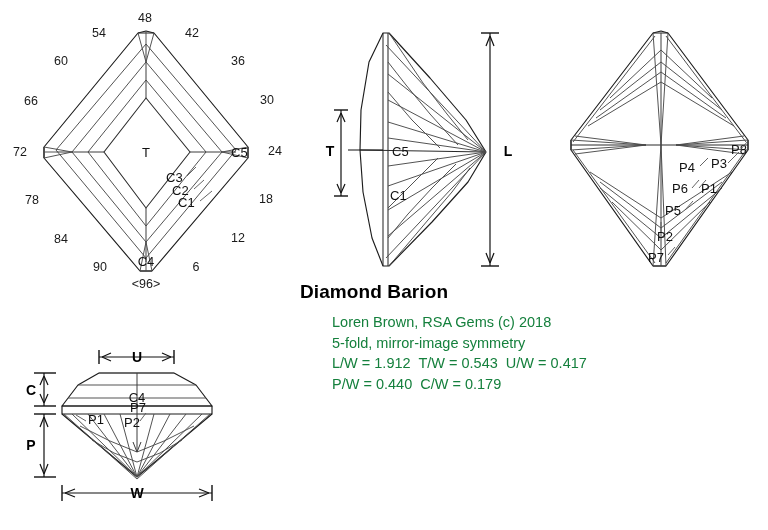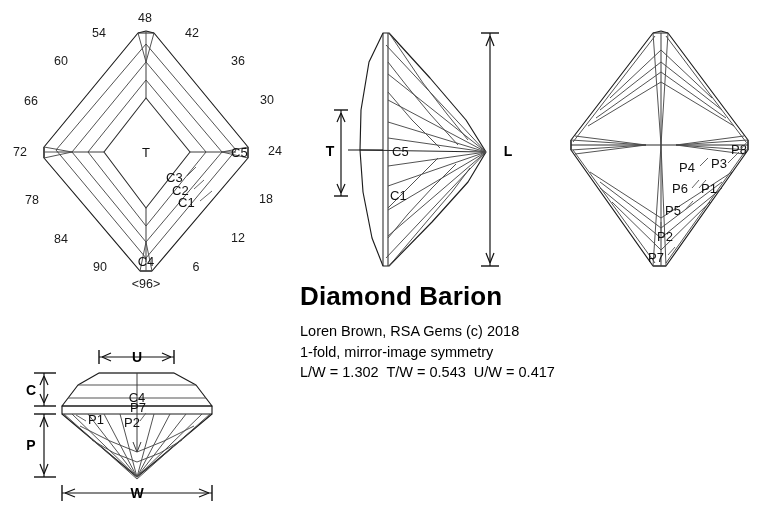--- a/index.html
+++ b/index.html
@@ -55,31 +55,32 @@
     fill: #000000;
   }
   
   #spec {
     position: absolute;
     left: 300px;
     top: 281px;
     width: 400px;
   }
   #spec .title {
-    font-size: 26px;
+    font-size: 19px;
     font-weight: bold;
     letter-spacing: 0.1px;
     margin: 0 0 9px 0;
     color: #000;
   }
   #spec .line {
     font-size: 14.5px;
     line-height: 20.5px;
-    color: #000000;
+    color: #15803d;
     white-space: pre;
+    margin-left: 32px;
   }
   #spec .line sup {
     font-size: 9.5px;
     vertical-align: super;
     line-height: 0;
   }
 </style>
 </head>
 <body>
 
@@ -332,17 +333,18 @@
 
       <path class="leader" d="M 86,421 L 76,415"></path>
       <path class="leader" d="M 140,421 L 146,413"></path>
     </g>
 
   </svg>
 
   <div id="spec">
     <div class="title">Diamond Barion</div>
     <div class="line">Loren Brown, RSA Gems (c) 2018</div>
-    <div class="line">1-fold, mirror-image symmetry</div>
-    <div class="line">L/W = 1.302  T/W = 0.543  U/W = 0.417</div>
+    <div class="line">5-fold, mirror-image symmetry</div>
+    <div class="line">L/W = 1.912  T/W = 0.543  U/W = 0.417</div>
+    <div class="line">P/W = 0.440  C/W = 0.179</div>
   </div>
 
 </div>
 
 </body></html>

